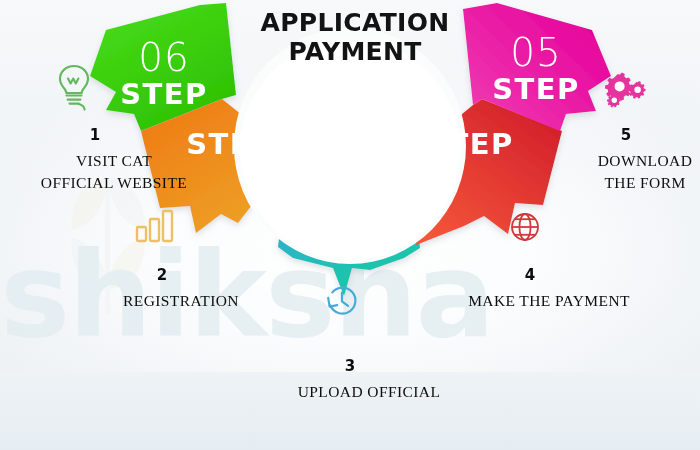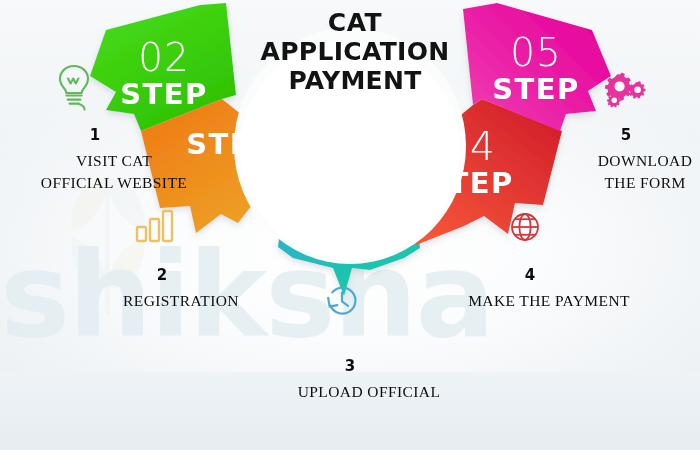--- a/index.html
+++ b/index.html
@@ -171,41 +171,39 @@
 
       <path fill="url(#g5)" d="M473,105 L463,9 L497,3 L592,30 L611,76 L588,91 L596,111 L566,114 L560,131 L482,99 Z"></path>
     </g>
 
     <ellipse cx="350" cy="150" rx="112" ry="112" fill="#ffffff"></ellipse>
     <ellipse cx="350" cy="146" rx="116" ry="118" fill="#fbfcfc"></ellipse>
     <ellipse cx="350" cy="150" rx="110" ry="110" fill="#ffffff"></ellipse>
   </svg>
 
   <div class="steplab" style="left:108px;top:38px;width:112px;">
-    <span class="num">02</span>
+    <span class="num">06</span>
     <span class="word">STEP</span>
   </div>
   <div class="steplab" style="left:174px;top:127px;width:112px;">
     <span class="word">STEP</span>
   </div>
   <div class="steplab" style="left:294px;top:164px;width:112px;">
     <span class="num">03</span>
     <span class="word">STEP</span>
   </div>
   <div class="steplab" style="left:414px;top:127px;width:112px;">
-    <span class="num">04</span>
     <span class="word">STEP</span>
   </div>
   <div class="steplab" style="left:480px;top:33px;width:112px;">
     <span class="num">05</span>
     <span class="word">STEP</span>
   </div>
 
   <div id="title">
-    <span class="t1">CAT</span>
     <span class="t2">APPLICATION PAYMENT</span>
   </div>
 
   <div class="icon" style="left:52px;top:62px;">
     <svg width="44" height="52" viewBox="0 0 44 52" fill="none" stroke="#63b85e" stroke-width="2.1" stroke-linecap="round" stroke-linejoin="round">
       <path d="M22 4 C13.7 4 8 10 8 17 c0 5 3 7.6 4.8 10.2 1 1.5 1.4 2.6 1.5 3.8 h15.4 c.1-1.2 .5-2.3 1.5-3.8C33 24.6 36 22 36 17 36 10 30.3 4 22 4 Z"></path>
       <path d="M14.4 33.5 h15.2"></path>
       <path d="M15.6 37.6 h12.8"></path>
       <path d="M17.5 41.6 h9"></path>
       <path d="M16 16.5 l2.6 5 2.6-5 2.6 5 2.6-5"></path>

